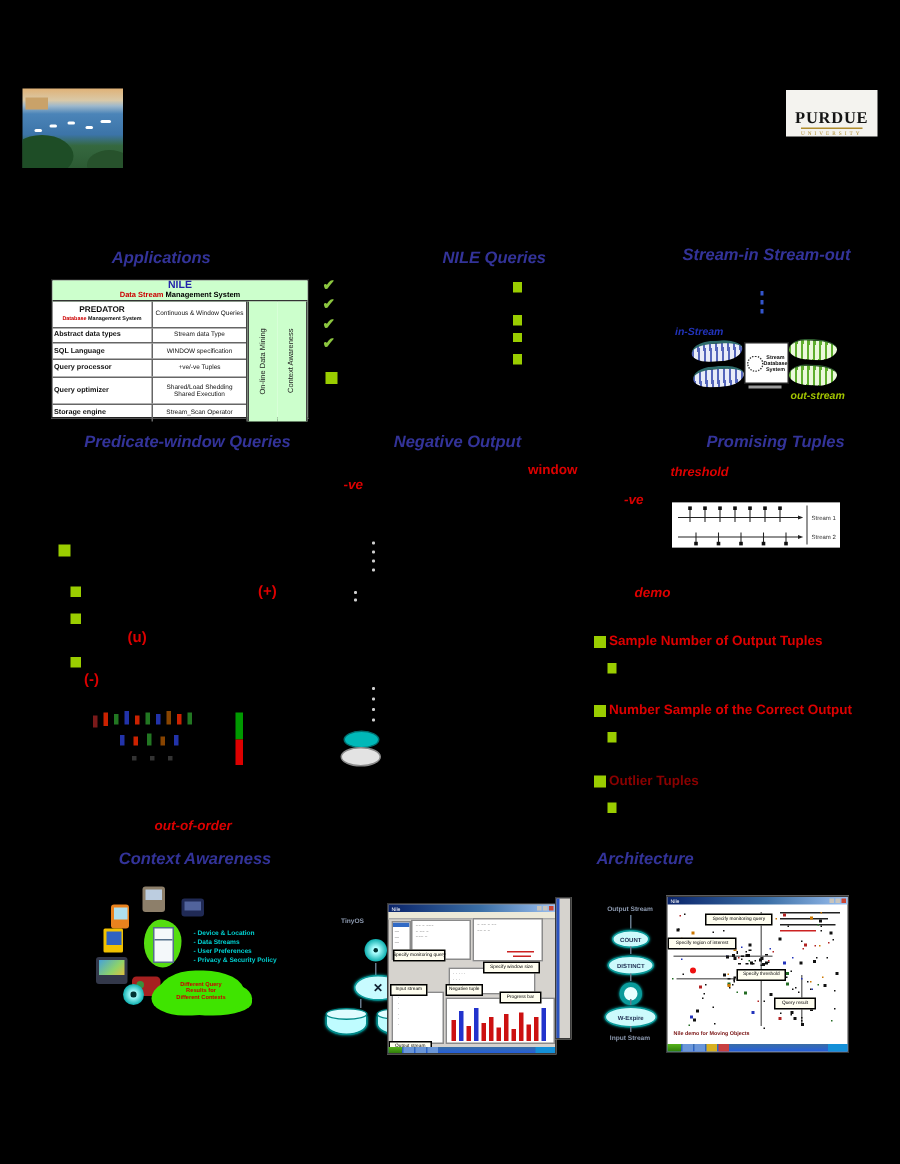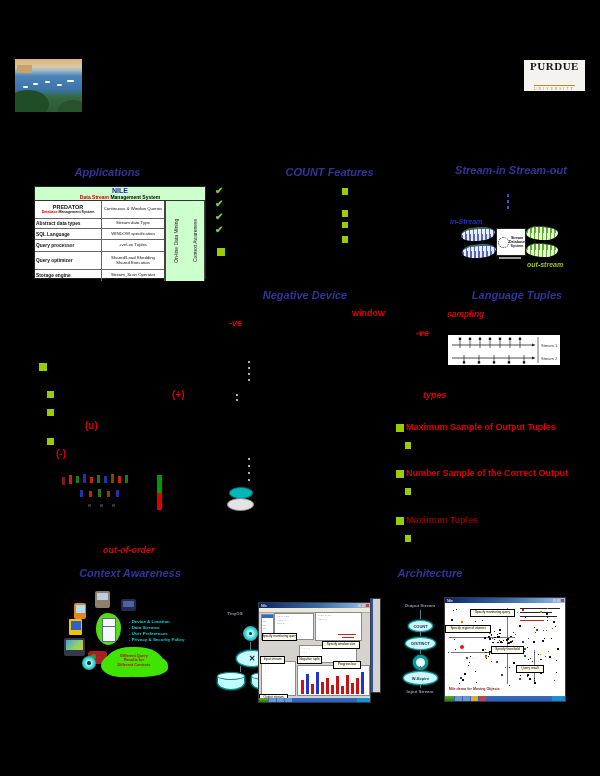--- a/index.html
+++ b/index.html
@@ -13,21 +13,21 @@
 
   
   .photo{left:15px;top:59px;width:67px;height:53px;overflow:hidden;
     background:linear-gradient(180deg,#e0b277 0%,#d9c9a8 15%,#9db8cc 22%,#4b84b8 32%,#3c74a8 58%,#35683f 72%,#2c5a33 100%);}
   .bldg{position:absolute;left:2px;top:6px;width:15px;height:8px;background:#c9a269;}
   .trees{position:absolute;left:-8px;bottom:-6px;width:42px;height:28px;background:#1e4d26;border-radius:50%;}
   .trees2{position:absolute;right:-6px;bottom:-8px;width:30px;height:20px;background:#27522c;border-radius:50%;}
   .boat{position:absolute;background:#fff;width:5px;height:2px;border-radius:1px;}
 
   
-  .logo{left:524px;top:60px;width:61px;height:31px;background:#f4f3ef;display:flex;flex-direction:column;align-items:center;justify-content:space-between;}
+  .logo{left:524px;top:60px;width:61px;height:31px;background:#f4f3ef;display:flex;flex-direction:column;align-items:center;justify-content:flex-end;}
   .logo-name{font-family:"Liberation Serif",serif;font-weight:bold;font-size:11px;color:#141414;letter-spacing:.5px;line-height:12px;}
   .logo-sub{font-family:"Liberation Serif",serif;font-size:3.5px;color:#b08d2f;letter-spacing:2px;border-top:1px solid #b08d2f;padding-top:1px;}
 
   
   #arch-table{left:34px;top:186px;width:170px;height:91px;background:#fff;border:1px solid #222;display:flex;flex-direction:column;font-family:"Liberation Sans",sans-serif;}
   .t-head{background:#CCFFCC;border-bottom:1px solid #333;text-align:center;height:14px;}
   .t-title{font-size:7px;font-weight:bold;color:#2222AA;line-height:8px;}
   .t-sub{font-size:5px;font-weight:bold;color:#000;line-height:5px;}
   .t-sub .red{color:#CC0000;}
   .t-body{flex:1;display:flex;}
@@ -117,21 +117,21 @@
     <div class="trees"></div>
     <div class="trees2"></div>
   </div>
 
   <div class="abs logo">
     <div class="logo-name">PURDUE</div>
     <div class="logo-sub">UNIVERSITY</div>
   </div>
 
   <div class="hd" style="left:40px;top:166px;width:135px;">Applications</div>
-  <div class="hd" style="left:262px;top:166px;width:135px;">COUNT Features</div>
+  <div class="hd" style="left:262px;top:166px;width:135px;">NILE Queries</div>
   <div class="hd" style="left:436px;top:164px;width:150px;">Stream-in Stream-out</div>
 
   <div id="arch-table" class="abs">
     <div class="t-head">
       <div class="t-title">NILE</div>
       <div class="t-sub"><span class="red">Data Stream</span><span> Management System</span></div>
     </div>
     <div class="t-body">
       <div class="t-rows">
         <div class="t-row" style="height:17px;">
@@ -192,22 +192,23 @@
       <div>Stream</div>
       <div>Database</div>
       <div>System</div>
     </div>
   </div>
   <div class="abs" style="left:499px;top:257px;width:22px;height:2px;background:#9a9a9a;"></div>
   <div class="stream-band sb-green" style="left:526px;top:226px;width:32px;height:13px;"></div>
   <div class="stream-band sb-green" style="left:526px;top:243px;width:32px;height:13px;"></div>
   <div class="abs lab-out">out-stream</div>
 
-  <div class="hd" style="left:245px;top:289px;width:120px;">Negative Device</div>
-  <div class="hd" style="left:447px;top:289px;width:140px;">Language Tuples</div>
+  <div class="hd" style="left:45px;top:289px;width:160px;">Predicate-window Queries</div>
+  <div class="hd" style="left:245px;top:289px;width:120px;">Negative Output</div>
+  <div class="hd" style="left:447px;top:289px;width:140px;">Promising Tuples</div>
 
   <div class="sq" style="left:39px;top:363px;width:8px;height:8px;"></div>
   <div class="sq" style="left:47px;top:391px;width:7px;height:7px;"></div>
   <div class="sq" style="left:47px;top:409px;width:7px;height:7px;"></div>
   <div class="sq" style="left:47px;top:438px;width:7px;height:7px;"></div>
   <div class="kw" style="left:172px;top:389px;font-size:10px;">(+)</div>
   <div class="kw" style="left:85px;top:420px;font-size:10px;">(u)</div>
   <div class="kw" style="left:56px;top:448px;font-size:10px;">(-)</div>
   <div class="abs" id="glyph-cluster" style="left:62px;top:474px;width:90px;height:38px;">
       <div class="mark" style="left: 0px; top: 3px; height: 8px; background: rgb(122, 26, 26);"></div>
@@ -241,21 +242,21 @@
   <div class="wdot" style="left:248px;top:379px;"></div>
   <div class="wdot" style="left:236px;top:394px;"></div>
   <div class="wdot" style="left:236px;top:399px;"></div>
   <div class="wdot" style="left:248px;top:458px;"></div>
   <div class="wdot" style="left:248px;top:465px;"></div>
   <div class="wdot" style="left:248px;top:472px;"></div>
   <div class="wdot" style="left:248px;top:479px;"></div>
   <div class="op-ellipse ell-cyan"></div>
   <div class="op-ellipse ell-grey"></div>
 
-  <div class="kw" style="left:447px;top:309px;font-size:8.5px;font-style:italic;">sampling</div>
+  <div class="kw" style="left:447px;top:309px;font-size:8.5px;font-style:italic;">threshold</div>
   <svg class="abs timeline" viewBox="0 0 112 30">
     <rect x="0" y="0" width="112" height="30" fill="#ffffff"></rect>
     <line x1="4" y1="10" x2="84" y2="10" stroke="#222" stroke-width="0.8"></line>
     <polygon points="84,8.6 87.5,10 84,11.4" fill="#222"></polygon>
     <line x1="4" y1="23" x2="84" y2="23" stroke="#222" stroke-width="0.8"></line>
     <polygon points="84,21.6 87.5,23 84,24.4" fill="#222"></polygon>
     <g stroke="#222" stroke-width="0.7">
       <line x1="12" y1="5" x2="12" y2="13"></line>
         <line x1="22" y1="5" x2="22" y2="13"></line>
       <line x1="32" y1="5" x2="32" y2="13"></line>
@@ -280,32 +281,32 @@
       <rect x="14.8" y="26.2" width="2.4" height="2.4"></rect>
         <rect x="29.8" y="26.2" width="2.4" height="2.4"></rect>
       <rect x="44.8" y="26.2" width="2.4" height="2.4"></rect>
         <rect x="59.8" y="26.2" width="2.4" height="2.4"></rect>
       <rect x="74.8" y="26.2" width="2.4" height="2.4"></rect>
     </g>
     <line x1="90" y1="2" x2="90" y2="28" stroke="#333" stroke-width="0.7"></line>
     <text x="93" y="11.5" font-size="4" fill="#333">Stream 1</text>
     <text x="93" y="24.5" font-size="4" fill="#333">Stream 2</text>
   </svg>
-  <div class="kw" style="left:423px;top:390px;font-size:9px;font-style:italic;">types</div>
+  <div class="kw" style="left:423px;top:390px;font-size:9px;font-style:italic;">demo</div>
 
   <div class="sq" style="left:396px;top:424px;width:8px;height:8px;"></div>
-  <div class="kw" style="left:406px;top:422px;font-size:9px;">Maximum Sample of Output Tuples</div>
+  <div class="kw" style="left:406px;top:422px;font-size:9px;">Sample Number of Output Tuples</div>
   <div class="sq" style="left:405px;top:442px;width:6px;height:7px;"></div>
 
   <div class="sq" style="left:396px;top:470px;width:8px;height:8px;"></div>
   <div class="kw" style="left:406px;top:468px;font-size:9px;">Number Sample of the Correct Output</div>
   <div class="sq" style="left:405px;top:488px;width:6px;height:7px;"></div>
 
   <div class="sq" style="left:396px;top:517px;width:8px;height:8px;"></div>
-  <div class="kw" style="left:406px;top:515px;font-size:9px;color:#8B0000;">Maximum Tuples</div>
+  <div class="kw" style="left:406px;top:515px;font-size:9px;color:#8B0000;">Outlier Tuples</div>
   <div class="sq" style="left:405px;top:535px;width:6px;height:7px;"></div>
 
   <div class="kw" style="left:103px;top:545px;font-size:9px;font-style:italic;">out-of-order</div>
   <div class="hd" style="left:60px;top:567px;width:140px;">Context Awareness</div>
 
   <div class="dev" style="left:95px;top:591px;width:15px;height:17px;background:#8d7f6a;border-radius:2px;">
     <div style="position:absolute;left:2px;top:2px;right:2px;height:7px;background:#bccde0;"></div>
   </div>
   <div class="dev" style="left:74px;top:603px;width:12px;height:16px;background:#e8821e;border-radius:2px;">
     <div style="position:absolute;left:1.5px;top:2px;right:1.5px;height:8px;background:#aee0f0;"></div>

